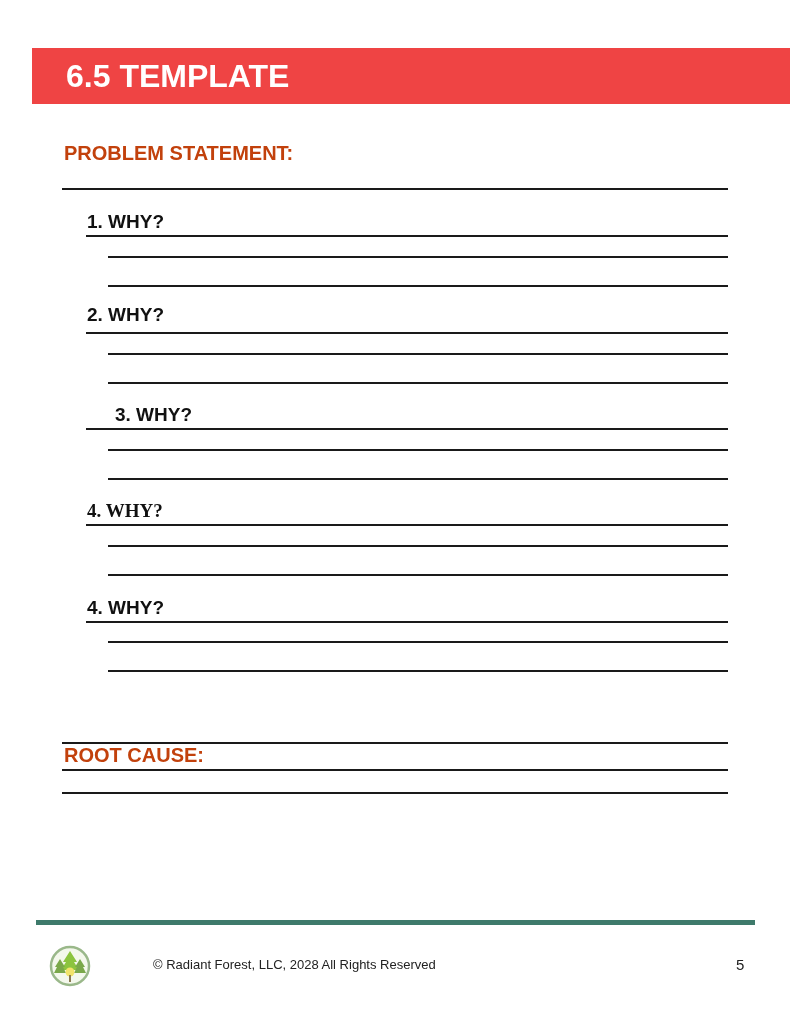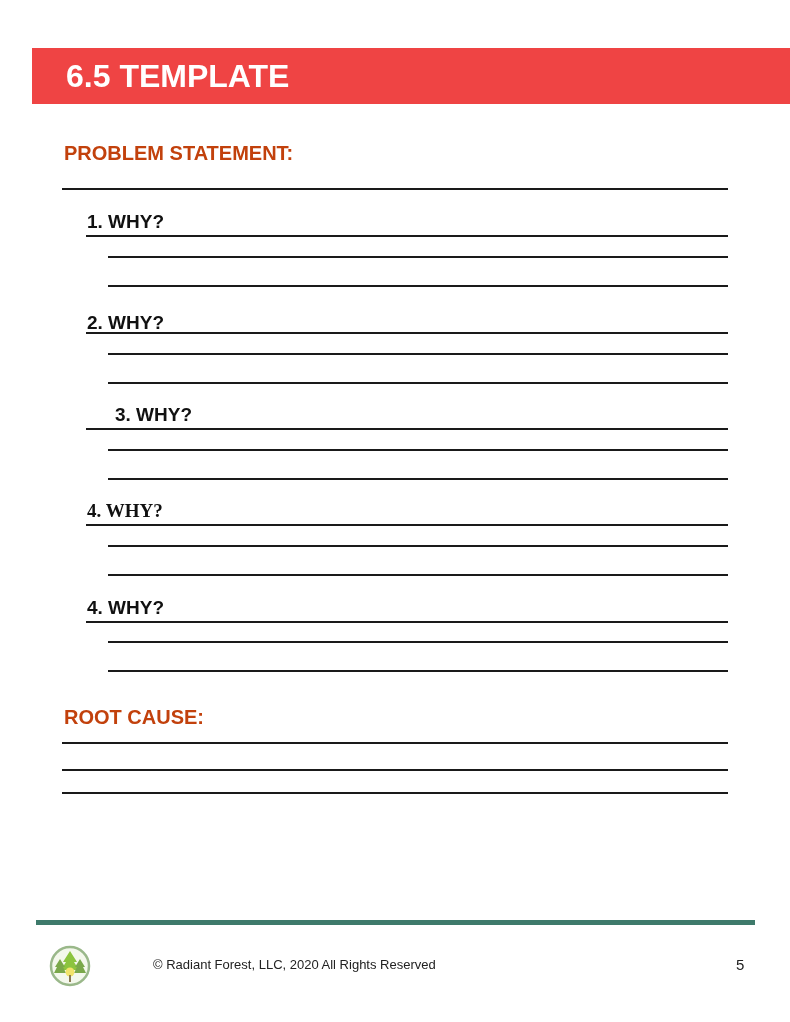--- a/index.html
+++ b/index.html
@@ -41,50 +41,50 @@
 </div>
 
 <div class="section-label" style="left:64px; top:141px;">PROBLEM STATEMENT:</div>
 <div class="hline" style="left:62px; top:188px; width:666px;"></div>
 
 <div class="why-label" style="top:211px;">1. WHY?</div>
 <div class="hline" style="left:86px; top:235px; width:642px;"></div>
 <div class="hline" style="left:108px; top:256px; width:620px;"></div>
 <div class="hline" style="left:108px; top:285px; width:620px;"></div>
 
-<div class="why-label" style="top:312px;">2. WHY?</div>
+<div class="why-label" style="top:304px;">2. WHY?</div>
 <div class="hline" style="left:86px; top:332px; width:642px;"></div>
 <div class="hline" style="left:108px; top:353px; width:620px;"></div>
 <div class="hline" style="left:108px; top:382px; width:620px;"></div>
 
 <div class="why-label" style="top:404px;margin-left:28px;">3. WHY?</div>
 <div class="hline" style="left:86px; top:428px; width:642px;"></div>
 <div class="hline" style="left:108px; top:449px; width:620px;"></div>
 <div class="hline" style="left:108px; top:478px; width:620px;"></div>
 
 <div class="why-label" style="top:500px;font-family:Liberation Serif, serif;">4. WHY?</div>
 <div class="hline" style="left:86px; top:524px; width:642px;"></div>
 <div class="hline" style="left:108px; top:545px; width:620px;"></div>
 <div class="hline" style="left:108px; top:574px; width:620px;"></div>
 
 <div class="why-label" style="top:597px;">4. WHY?</div>
 <div class="hline" style="left:86px; top:621px; width:642px;"></div>
 <div class="hline" style="left:108px; top:641px; width:620px;"></div>
 <div class="hline" style="left:108px; top:670px; width:620px;"></div>
 
-<div class="section-label" style="left:64px; top:705px;">ROOT CAUSE:</div>
+<div class="section-label" style="left:64px; top:743px;">ROOT CAUSE:</div>
 <div class="hline" style="left:62px; top:742px; width:666px;"></div>
 <div class="hline" style="left:62px; top:769px; width:666px;"></div>
 <div class="hline" style="left:62px; top:792px; width:666px;"></div>
 
 <div class="footer-bar"></div>
 <div class="footer-logo">
   <svg width="42" height="42" viewBox="0 0 42 42">
     <circle cx="21" cy="21" r="19" fill="#f4f8ec" stroke="#9ab88a" stroke-width="2.5"></circle>
     <polygon points="21,6 28,17 25,17 30,25 12,25 17,17 14,17" fill="#8cc43f"></polygon>
     <polygon points="11,14 16,22 14,22 17,28 5,28 8,22 6,22" fill="#7aa84a"></polygon>
     <polygon points="31,14 36,22 34,22 37,28 25,28 28,22 26,22" fill="#7aa84a"></polygon>
     <circle cx="21" cy="27" r="4.5" fill="#f2e36a"></circle>
     <rect x="20" y="30" width="2" height="7" fill="#8a7a50"></rect>
   </svg>
 </div>
-<div class="footer-copy">© Radiant Forest, LLC, 2020 All Rights Reserved</div>
+<div class="footer-copy">© Radiant Forest, LLC, 2028 All Rights Reserved</div>
 <div class="page-num">5</div>
 
 </body></html>

